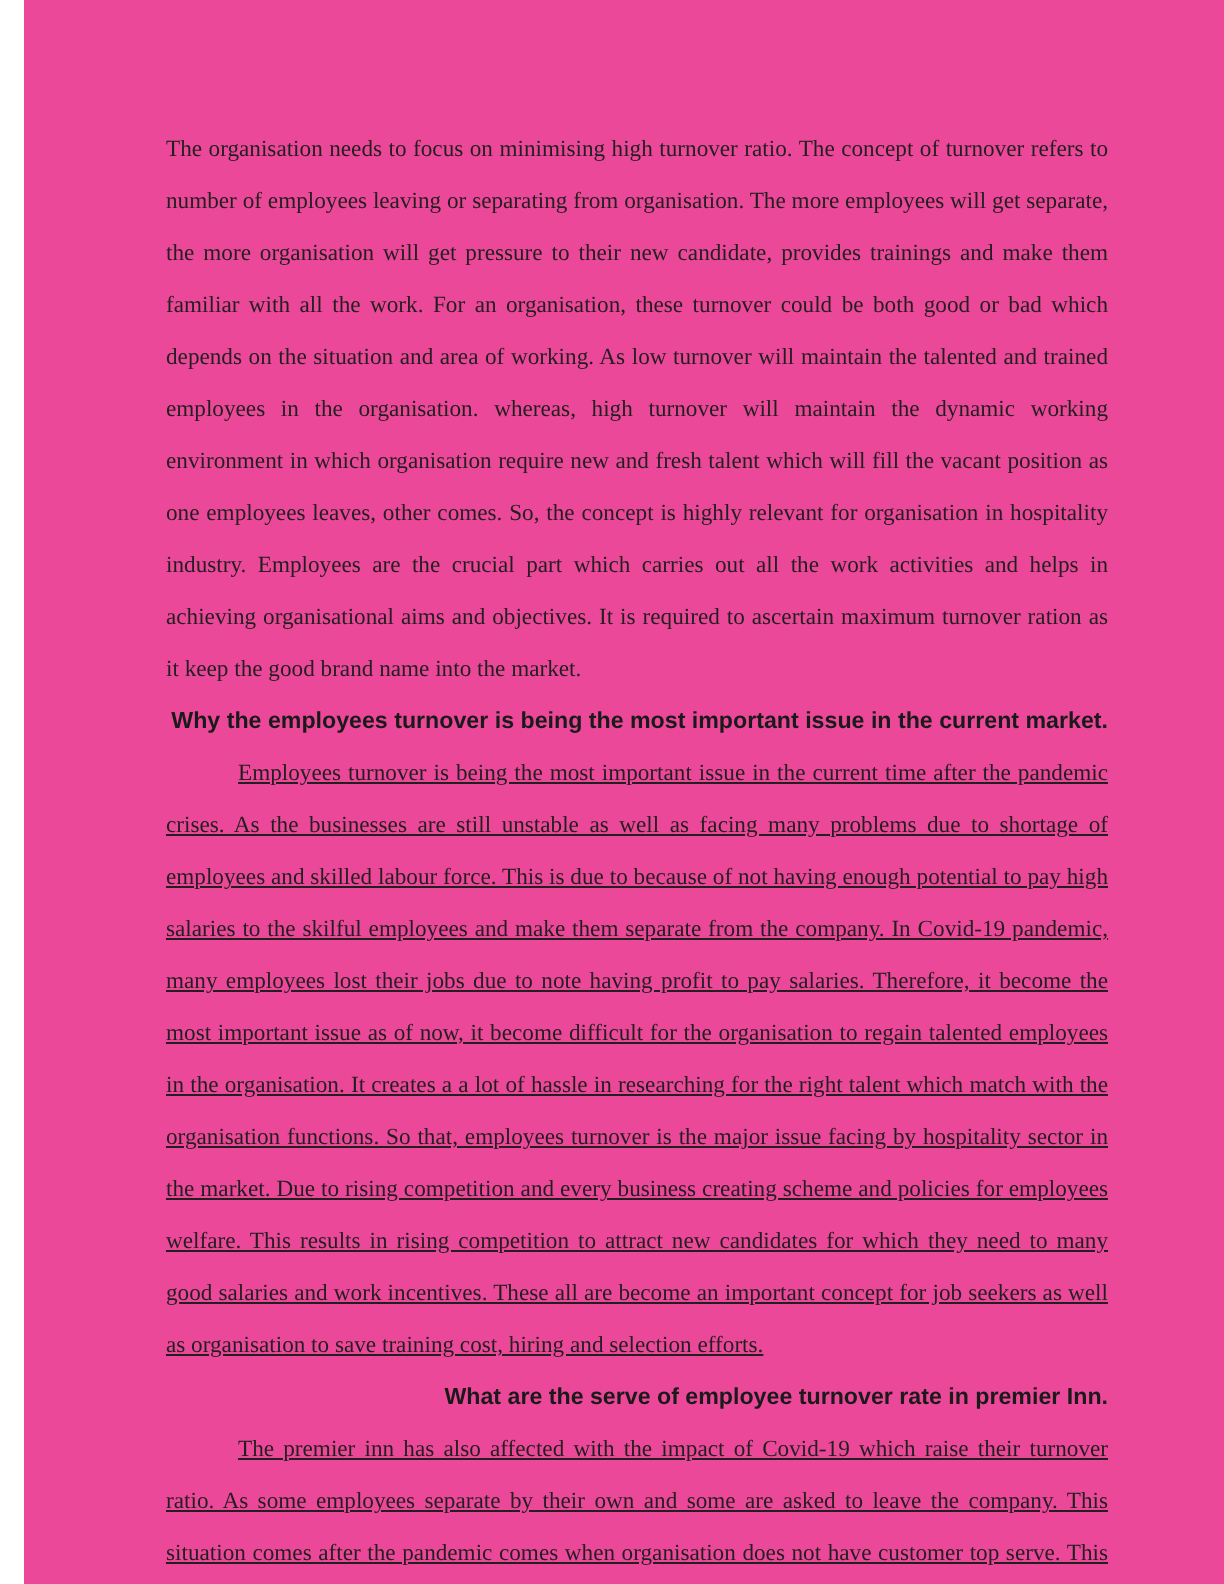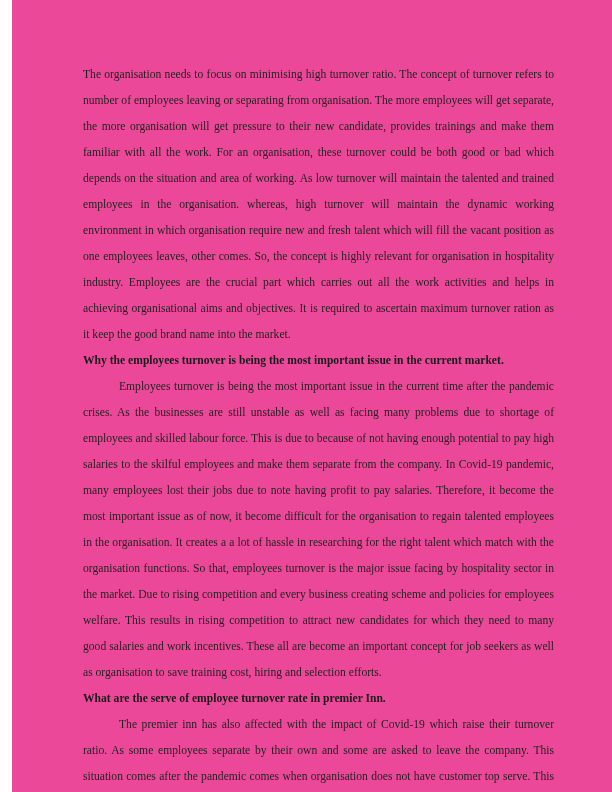--- a/index.html
+++ b/index.html
@@ -30,28 +30,29 @@
     text-align: justify;
     text-justify: inter-word;
     margin: 0;
     padding: 0;
     -webkit-hyphens: none;
     hyphens: none;
     white-space: normal;
   }
   .para.indent {
     text-indent: 36px;
+    text-decoration: underline;
   }
   .heading {
-    font-family: Liberation Serif, serif;
+    font-family: Liberation Sans, sans-serif;
     font-size: 11.6px;
     line-height: 26px;
     color: #1a1a1a;
     font-weight: bold;
-    text-align: left;
+    text-align: right;
     margin: 0;
     padding: 0;
   }
 </style>
 </head>
 <body>
 
 <div class="page">
   <div class="content">
 

